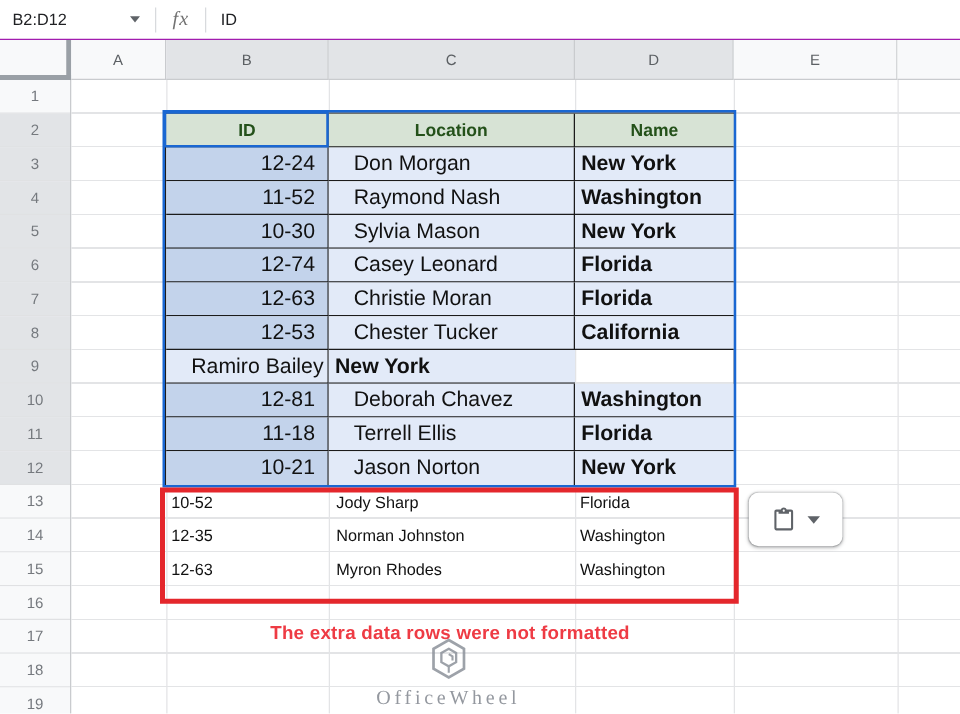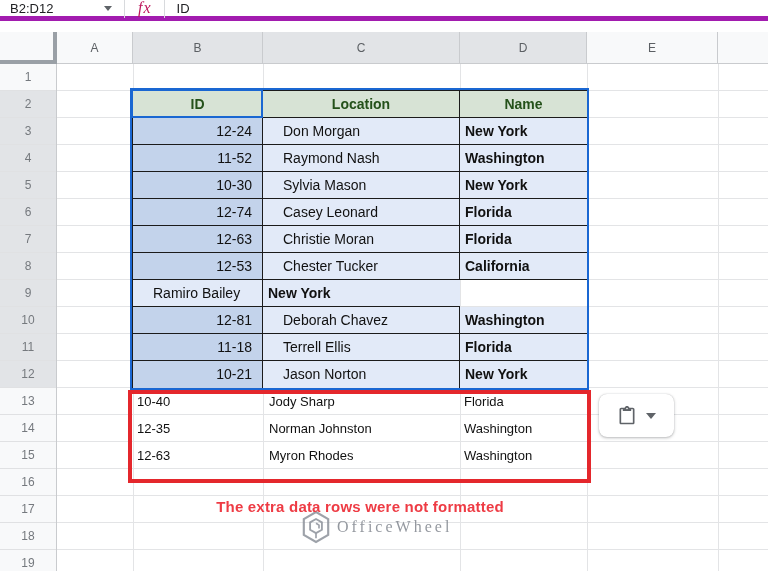--- a/index.html
+++ b/index.html
@@ -1,27 +1,27 @@
 <!DOCTYPE html>
 <html><head>
 <meta charset="utf-8">
 <style>
   * { margin:0; padding:0; box-sizing:border-box; }
   html,body { background:#fff; }
   body { font-family:"Liberation Sans", sans-serif; }
   #app { position:relative; width:768px; height:571px; background:#fff; overflow:hidden; }
 
   
-  .formula-bar { position:absolute; left:0; top:0; width:768px; height:21px; background:#fff;
-                 border-bottom:5px solid #a21caf; display:flex; align-items:center; }
+  .formula-bar { position:absolute; left:0; top:0; width:768px; height:32px; background:#fff;
+                 border-bottom:1px solid #a21caf; display:flex; align-items:center; }
   .name-box { width:100px; padding-left:10px; font-size:13px; color:#202124; }
   .nb-caret { width:0; height:0; border-left:4px solid transparent; border-right:4px solid transparent;
               border-top:5px solid #5f6368; margin-left:4px; }
   .fb-divider { width:1px; height:20px; background:#d8dadd; margin:0 0 0 12px; }
-  .fx { font-family:"Liberation Serif", serif; font-style:italic; font-size:16px; color:#be185d;
+  .fx { font-family:"Liberation Serif", serif; font-style:italic; font-size:16px; color:#737373;
         margin-left:13px; letter-spacing:1px; }
   .fb-divider2 { width:1px; height:20px; background:#d8dadd; margin-left:12px; }
   .fb-value { margin-left:12px; font-size:13px; color:#202124; }
 
   
   .col-headers { position:absolute; left:0; top:32px; width:768px; height:32px; display:flex; }
   .corner { width:57px; height:32px; background:#f8f9fa; border-right:4px solid #9aa0a6;
             border-bottom:4px solid #9aa0a6; }
   .chead { height:32px; background:#f8f9fa; border-right:1px solid #c9cbce; border-bottom:1px solid #c9cbce;
            display:flex; align-items:center; justify-content:center; font-size:12px; color:#5c6064; }
@@ -37,21 +37,21 @@
   .rnum.sel { background:#e2e4e7; }
 
   
   .sheet { position:absolute; left:57px; top:64px; width:711px; height:507px;
            background:repeating-linear-gradient(to bottom, transparent 0 26px, #e3e4e6 26px 27px); }
   .vline { position:absolute; top:0; width:1px; height:507px; background:#e3e4e6; }
 
   
   .table { position:absolute; left:132px; top:90px; width:456px; border:1px solid #1b1b1b; z-index:3; }
   .trow { display:grid; grid-template-columns:130px 197px 127px; }
-  .tcell { height:27px; line-height:26px; font-size:14px; color:#111;
+  .tcell { height:27px; line-height:26px; font-size:17px; color:#111;
            border-right:1px solid #1b1b1b; border-bottom:1px solid #1b1b1b; overflow:hidden; }
   .tcell:last-child { border-right:none; }
   .trow:last-child .tcell { border-bottom:none; }
   .thead-row .tcell { background:#d7e3d5; color:#24511a; font-weight:bold; font-size:14px; text-align:center; }
   .tcell.id  { background:#c3d3eb; text-align:right; padding-right:10px; }
   .tcell.name{ background:#e2eaf8; padding-left:20px; }
   .tcell.loc { background:#e2eaf8; padding-left:5px; font-weight:bold; }
 
   
   .range-outline { position:absolute; left:130px; top:88px; width:459px; height:302px;
@@ -75,21 +75,21 @@
   .paste-btn { position:absolute; left:599px; top:394px; width:75px; height:43px; background:#fff;
                border-radius:8px; box-shadow:0 1px 3px rgba(60,64,67,.35), 0 0 1px rgba(60,64,67,.3);
                display:flex; align-items:center; justify-content:center; gap:9px; z-index:7; }
   .paste-caret { width:0; height:0; border-left:5px solid transparent; border-right:5px solid transparent;
                  border-top:6px solid #5f6368; }
 
   
   .caption { position:absolute; left:140px; top:498px; width:440px; text-align:center;
              font-size:15px; font-weight:bold; color:#ee3b44; z-index:9; letter-spacing:.2px; }
   .watermark { position:absolute; left:301px; top:510px; display:flex; align-items:center; gap:6px;
-               z-index:8; opacity:.85; }
+               z-index:8; opacity:.85;flex-direction:column; }
   .wm-text { font-family:"Liberation Serif", serif; font-size:16px; color:#82878f; letter-spacing:3px; }
 </style>
 </head>
 <body>
 
 <div id="app">
 
   <div class="formula-bar">
     <div class="name-box">B2:D12</div>
     <div class="nb-caret"></div>
@@ -207,21 +207,21 @@
         </div>
       </div>
   </div>
 
   <div class="range-outline"></div>
   <div class="active-cell"></div>
 
   <div class="plain-rows">
 
       <div class="prow">
-        <div class="pcell id">10-40</div>
+        <div class="pcell id">10-52</div>
         <div class="pcell name">Jody Sharp</div>
         <div class="pcell loc">Florida</div>
       </div>
 
       <div class="prow">
         <div class="pcell id">12-35</div>
         <div class="pcell name">Norman Johnston</div>
         <div class="pcell loc">Washington</div>
       </div>
 

